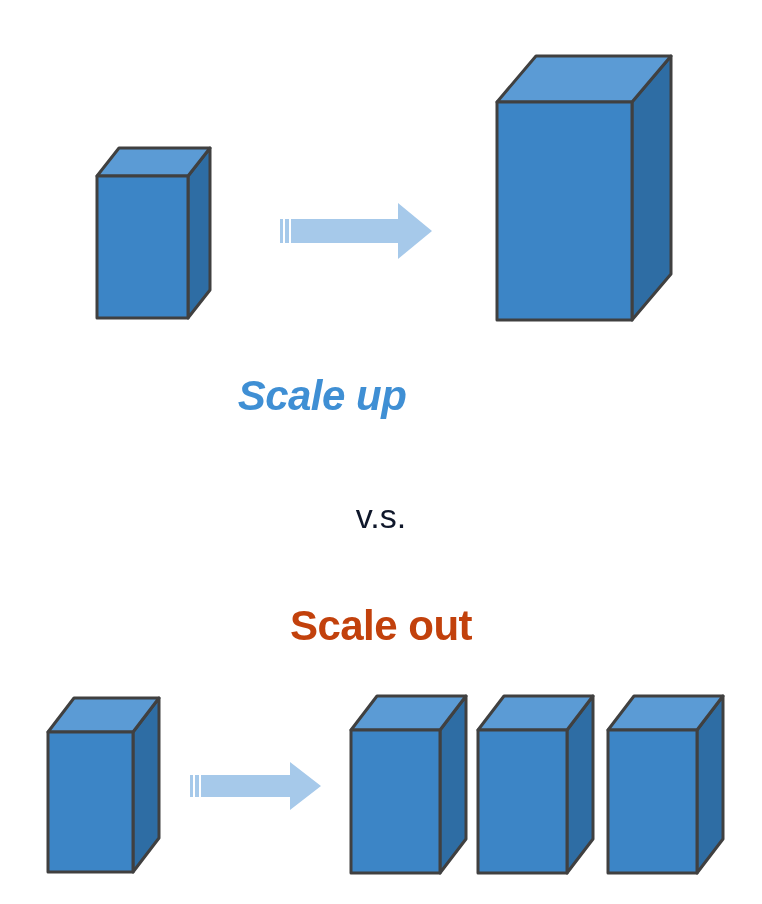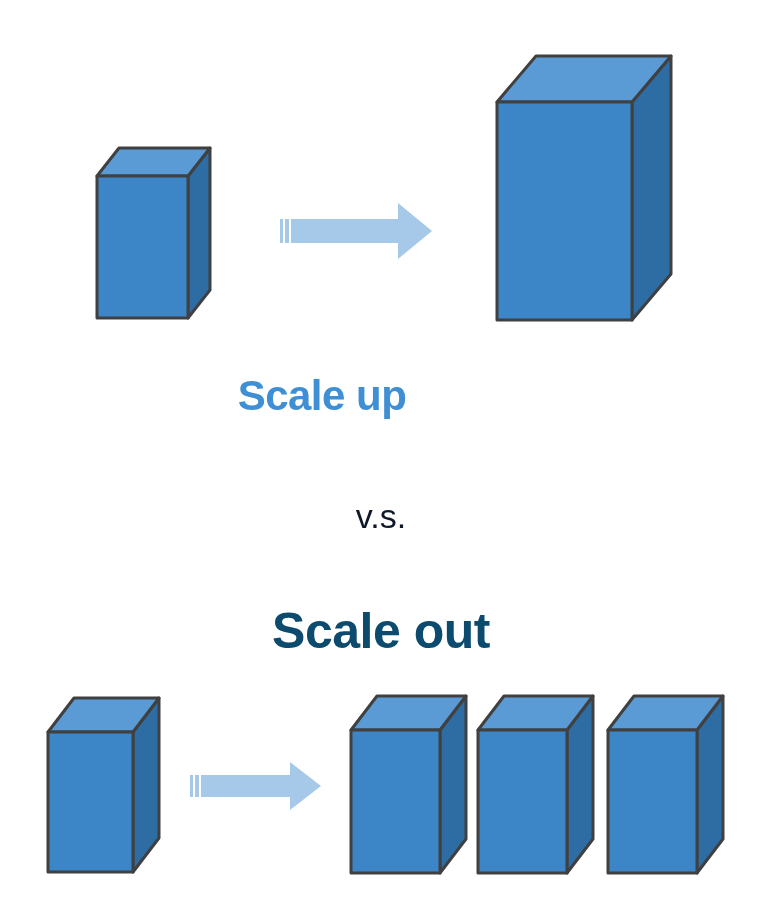--- a/index.html
+++ b/index.html
@@ -28,37 +28,38 @@
     user-select: none;
   }
   #scale-up-label {
     left: 0;
     width: 644px;
     top: 372px;
     font-size: 42px;
     font-weight: bold;
     color: #3f8fd4;
     letter-spacing: -0.5px;
+    font-style: italic;
   }
   #vs-label {
     left: 0;
     width: 762px;
     top: 497px;
     font-size: 34px;
     font-weight: normal;
     color: #0f172a;
     letter-spacing: 0px;
   }
   #scale-out-label {
     left: 0;
     width: 762px;
     top: 602px;
-    font-size: 50px;
+    font-size: 42px;
     font-weight: bold;
-    color: #0c4a6e;
+    color: #c2410c;
     letter-spacing: -0.5px;
   }
 </style>
 </head>
 <body>
 
 <svg id="canvas" viewBox="0 0 762 904" xmlns="http://www.w3.org/2000/svg">
 
   <rect x="0" y="0" width="762" height="904" fill="#ffffff"></rect>
 

